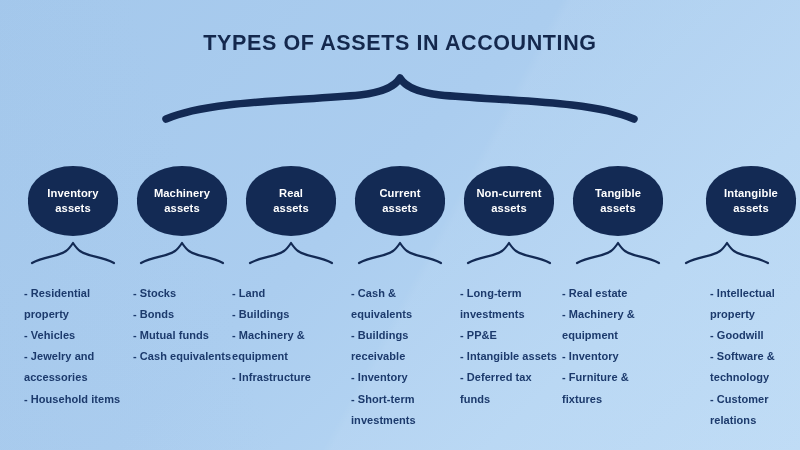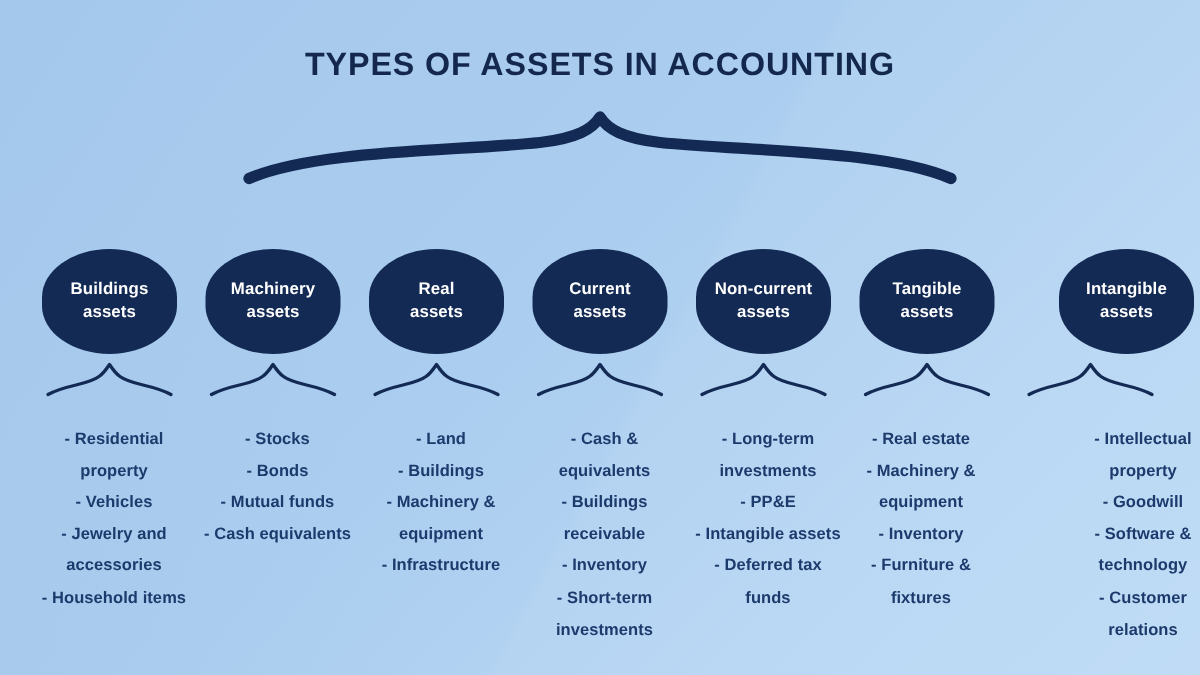--- a/index.html
+++ b/index.html
@@ -68,21 +68,21 @@
   .cols {
     position:absolute;
     top:283px; left:0; width:800px;
     z-index:3;
   }
   .col {
     position:absolute;
     top:0;
     width:104px;
   }
-  .col ul { list-style:none;text-align:center; }
+  .col ul { list-style:none; }
   .col li {
     color:#1c3a6c;
     font-size:11px;
     font-weight:bold;
     line-height:1.92;
     letter-spacing:0.05px;
     white-space:normal;
   }
 </style>
 </head>
@@ -107,21 +107,21 @@
       <path d="M 359 263 C 372 256, 385 257, 393 251 C 396 249, 398 246, 400 243 C 402 246, 404 249, 407 251 C 415 257, 428 256, 441 263"></path>
       <path d="M 468 263 C 481 256, 494 257, 502 251 C 505 249, 507 246, 509 243 C 511 246, 513 249, 516 251 C 524 257, 537 256, 550 263"></path>
       <path d="M 577 263 C 590 256, 603 257, 611 251 C 614 249, 616 246, 618 243 C 620 246, 622 249, 625 251 C 633 257, 646 256, 659 263"></path>
       <path d="M 686 263 C 699 256, 712 257, 720 251 C 723 249, 725 246, 727 243 C 729 246, 731 249, 734 251 C 742 257, 755 256, 768 263"></path>
     </g>
   </svg>
 
   <div class="nodes">
     <div class="node" style="left:28px">
       <span class="node-label">
-        <span>Buildings</span><br><span>assets</span>
+        <span>Inventory</span><br><span>assets</span>
       </span>
     </div>
     <div class="node" style="left:137px">
       <span class="node-label">
         <span>Machinery</span><br><span>assets</span>
       </span>
     </div>
     <div class="node" style="left:246px">
       <span class="node-label">
         <span>Real</span><br><span>assets</span>
@@ -159,21 +159,21 @@
       </ul>
     </div>
     <div class="col" style="left:133px">
       <ul>
         <li>- Stocks</li>
         <li>- Bonds</li>
         <li>- Mutual funds</li>
         <li>- Cash equivalents</li>
       </ul>
     </div>
-    <div class="col" style="left:242px">
+    <div class="col" style="left:232px">
       <ul>
         <li>- Land</li>
         <li>- Buildings</li>
         <li>- Machinery &amp; equipment</li>
         <li>- Infrastructure</li>
       </ul>
     </div>
     <div class="col" style="left:351px">
       <ul>
         <li>- Cash &amp; equivalents</li>

